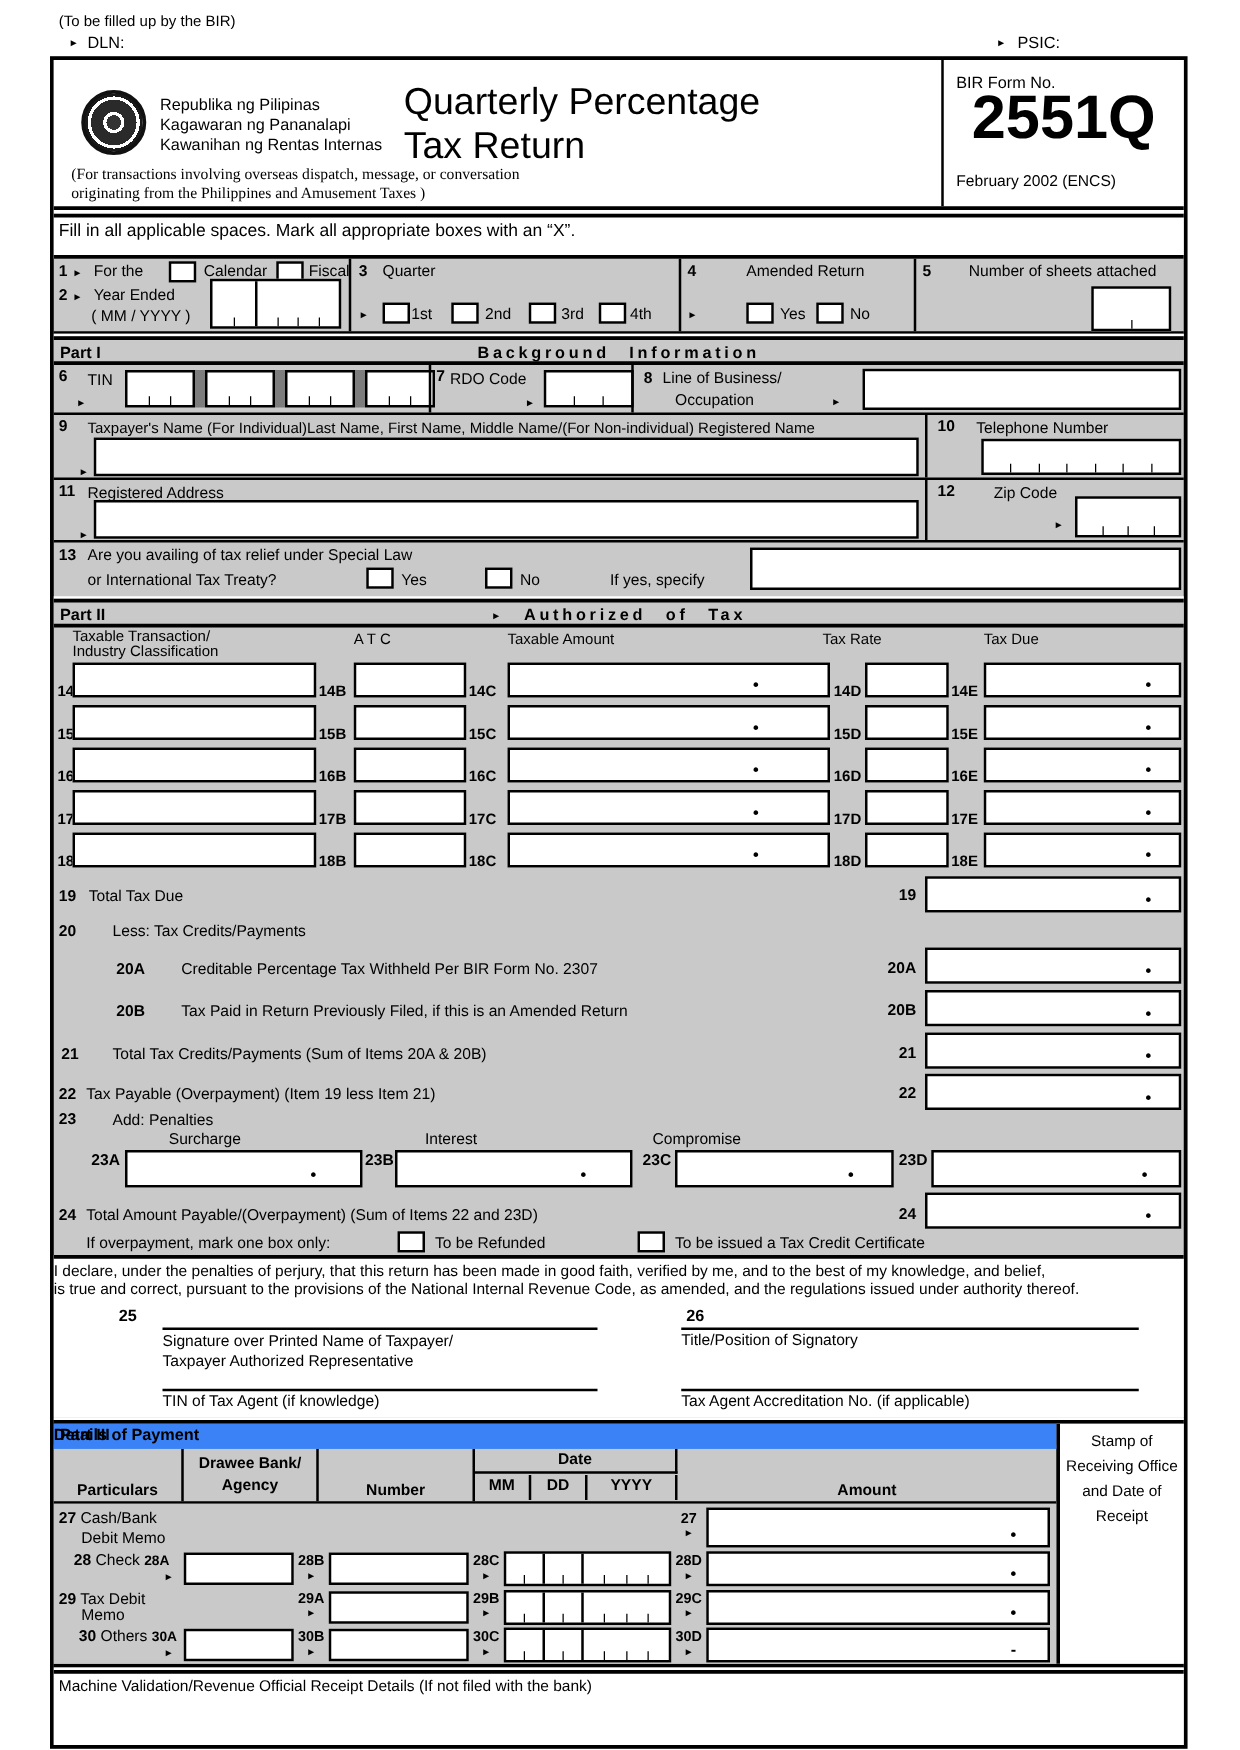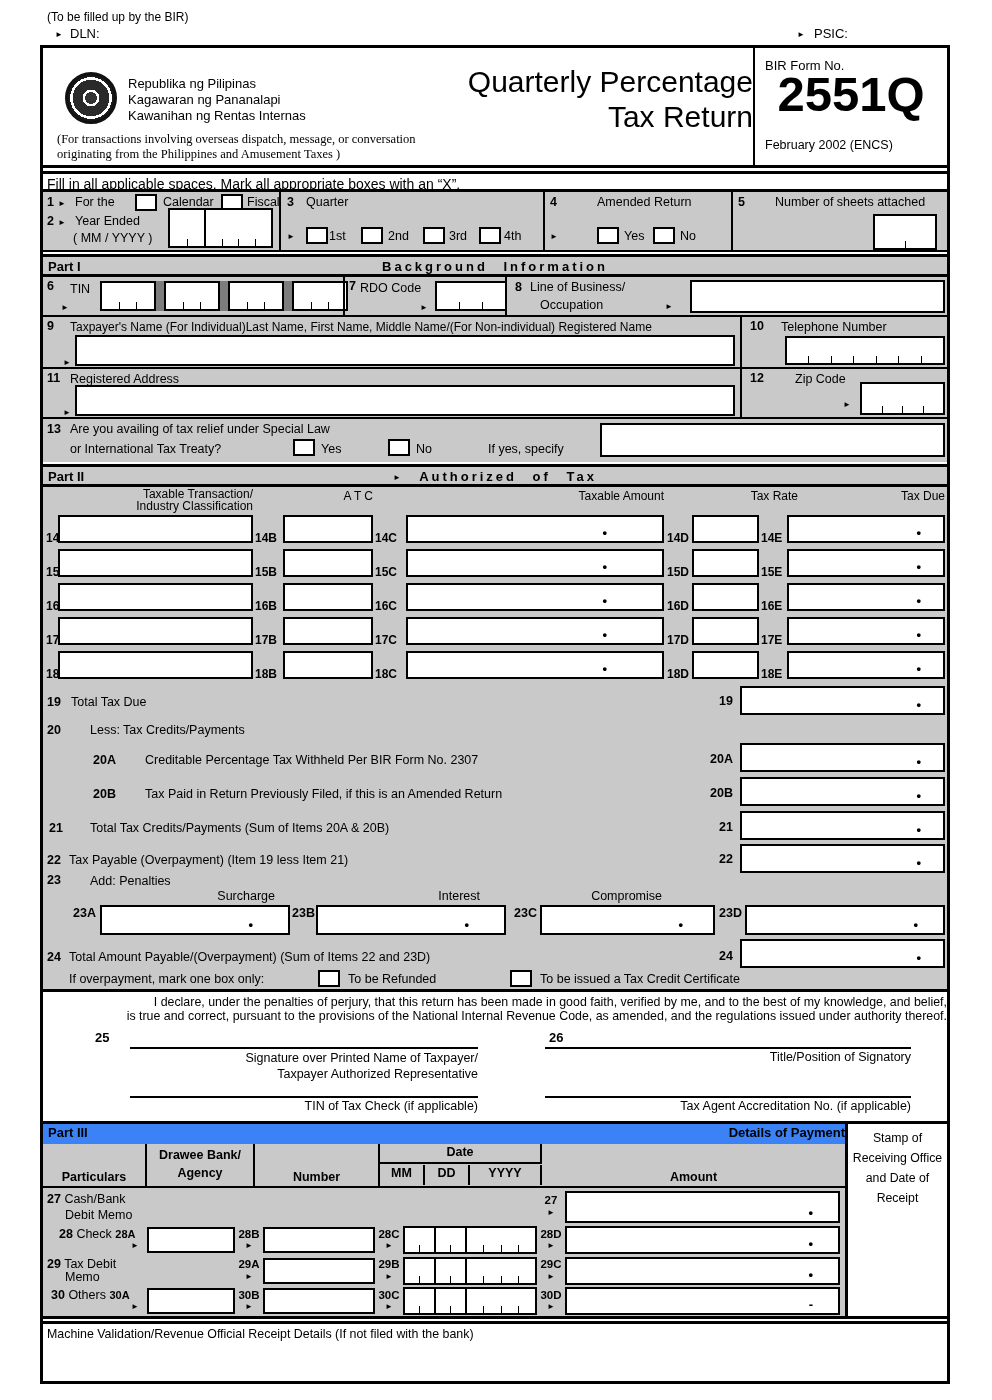--- a/index.html
+++ b/index.html
@@ -1,20 +1,20 @@
 <!DOCTYPE html>
 <html><head>
 <meta charset="utf-8">
 <style>
   * { box-sizing: border-box; margin: 0; padding: 0; }
   html,body { width: 992px; height: 1400px; background: #fff; color: #000;
     font-family: "Liberation Sans", sans-serif; font-size: 12.5px; position: relative; }
   .abs { position: absolute; }
   .b { font-weight: bold; }
-  .ctr { text-align: right; }
+  .ctr { text-align: left; }
   .rt { text-align: right; }
   .f11 { font-size: 11px; } .f12 { font-size: 12px; } .f13 { font-size: 13px; } .f14 { font-size: 14px; }
   .serif { font-family: "Liberation Serif", serif; }
   .arw::before { content: "\25BA"; font-size: 8px; vertical-align: middle; }
   .cb { display: inline-block; width: 22px; height: 17px; background: #fff; border: 2px solid #000; vertical-align: middle; }
   .bx { background: #fff; border: 2px solid #000; position: absolute; }
   .dt { position: absolute; bottom: 1px; font-style: normal; font-weight: bold; font-size: 13px; }
   .dt::after { content: "\2022"; }
   .dsh::after { content: "-"; }
   .ticks { position: absolute; left: 0; right: 0; bottom: 0; display: flex; justify-content: space-evenly; align-items: flex-end; }
@@ -64,21 +64,21 @@
       <div>Tax Return</div>
     </div>
     <div class="abs" style="left:710px;top:0;bottom:0;border-left:2px solid #000"></div>
     <div class="abs f13" style="left:722px;top:10px">BIR Form No.</div>
     <div class="abs" style="left:712px;top:18px;width:192px;text-align:center;font-size:49px;font-weight:600">2551Q</div>
     <div class="abs" style="left:722px;top:90px;font-size:12.5px">February 2002 (ENCS)</div>
   </div>
 
   <div class="gap"></div>
 
-  <div class="white" style="height:21px;border-top:3px solid #000;border-bottom:3px solid #000;padding:2px 4px">
+  <div class="white" style="height:36px;border-top:3px solid #000;border-bottom:3px solid #000;padding:2px 4px">
     <span class="f14">Fill in all applicable spaces. Mark all appropriate boxes with an “X”.</span>
   </div>
 
   <div style="display:flex;height:60px;border-bottom:2px solid #000">
     <div style="width:238px;border-right:2px solid #000;position:relative">
       <span class="abs b" style="left:4px;top:3px">1</span>
       <span class="abs arw" style="left:15px;top:4px"></span>
       <span class="abs" style="left:32px;top:3px">For the</span>
       <span class="abs cb" style="left:92px;top:2px"></span>
       <span class="abs" style="left:120px;top:3px">Calendar</span>
@@ -426,21 +426,21 @@
   <div class="white" style="position:relative;height:130px;border-top:3px solid #000">
     <div class="ctr" style="padding-top:3px;font-size:12.4px">I declare, under the penalties of perjury, that this return has been made in good faith, verified by me, and to the best of my knowledge, and belief,</div>
     <div class="ctr" style="font-size:12.4px">is true and correct, pursuant to the provisions of the National Internal Revenue Code, as amended, and the regulations issued under authority thereof.</div>
     <span class="abs b f13" style="left:52px;top:38px">25</span>
     <div class="sigline" style="left:87px;top:55px;width:348px"></div>
     <div class="abs ctr" style="left:87px;top:58px;width:348px;line-height:16px">
       <div>Signature over Printed Name of Taxpayer/</div>
       <div>Taxpayer Authorized Representative</div>
     </div>
     <div class="sigline" style="left:87px;top:104px;width:348px"></div>
-    <div class="abs ctr" style="left:87px;top:107px;width:348px">TIN of Tax Check (if applicable)</div>
+    <div class="abs ctr" style="left:87px;top:107px;width:348px">TIN of Tax Agent (if knowledge)</div>
     <span class="abs b f13" style="left:506px;top:38px">26</span>
     <div class="sigline" style="left:502px;top:55px;width:366px"></div>
     <div class="abs ctr" style="left:502px;top:58px;width:366px">Title/Position of Signatory</div>
     <div class="sigline" style="left:502px;top:104px;width:366px"></div>
     <div class="abs ctr" style="left:502px;top:107px;width:366px">Tax Agent Accreditation No. (if applicable)</div>
   </div>
 
   <div class="gap" style="height:2px"></div>
 
   <div style="display:flex;border-top:3px solid #000;border-bottom:3px solid #000">
@@ -537,21 +537,21 @@
               </span>
             </div>
         </div>
         <div class="plbl"><span>29C</span><br><span class="arw"></span></div>
         <div class="abox">
             <i class="dt" style="right:25px"></i>
           </div>
       </div>
 
       <div class="prow" style="height:30px">
-        <div style="width:104px;padding-left:8px;font-size:12.5px;line-height:12px">
+        <div style="width:104px;padding-left:20px;font-size:12.5px;line-height:12px">
           <span class="b">30</span>
           <span>Others</span>
           <span class="b f11">30A</span>
           <div class="rt" style="padding-right:8px"><span class="arw"></span></div>
         </div>
         <div class="pbx" style="width:88px"></div>
         <div class="plbl"><span>30B</span><br><span class="arw"></span></div>
         <div class="pbx" style="width:112px"></div>
         <div class="plbl"><span>30C</span><br><span class="arw"></span></div>
         <div class="dgrp" style="width:134px">

